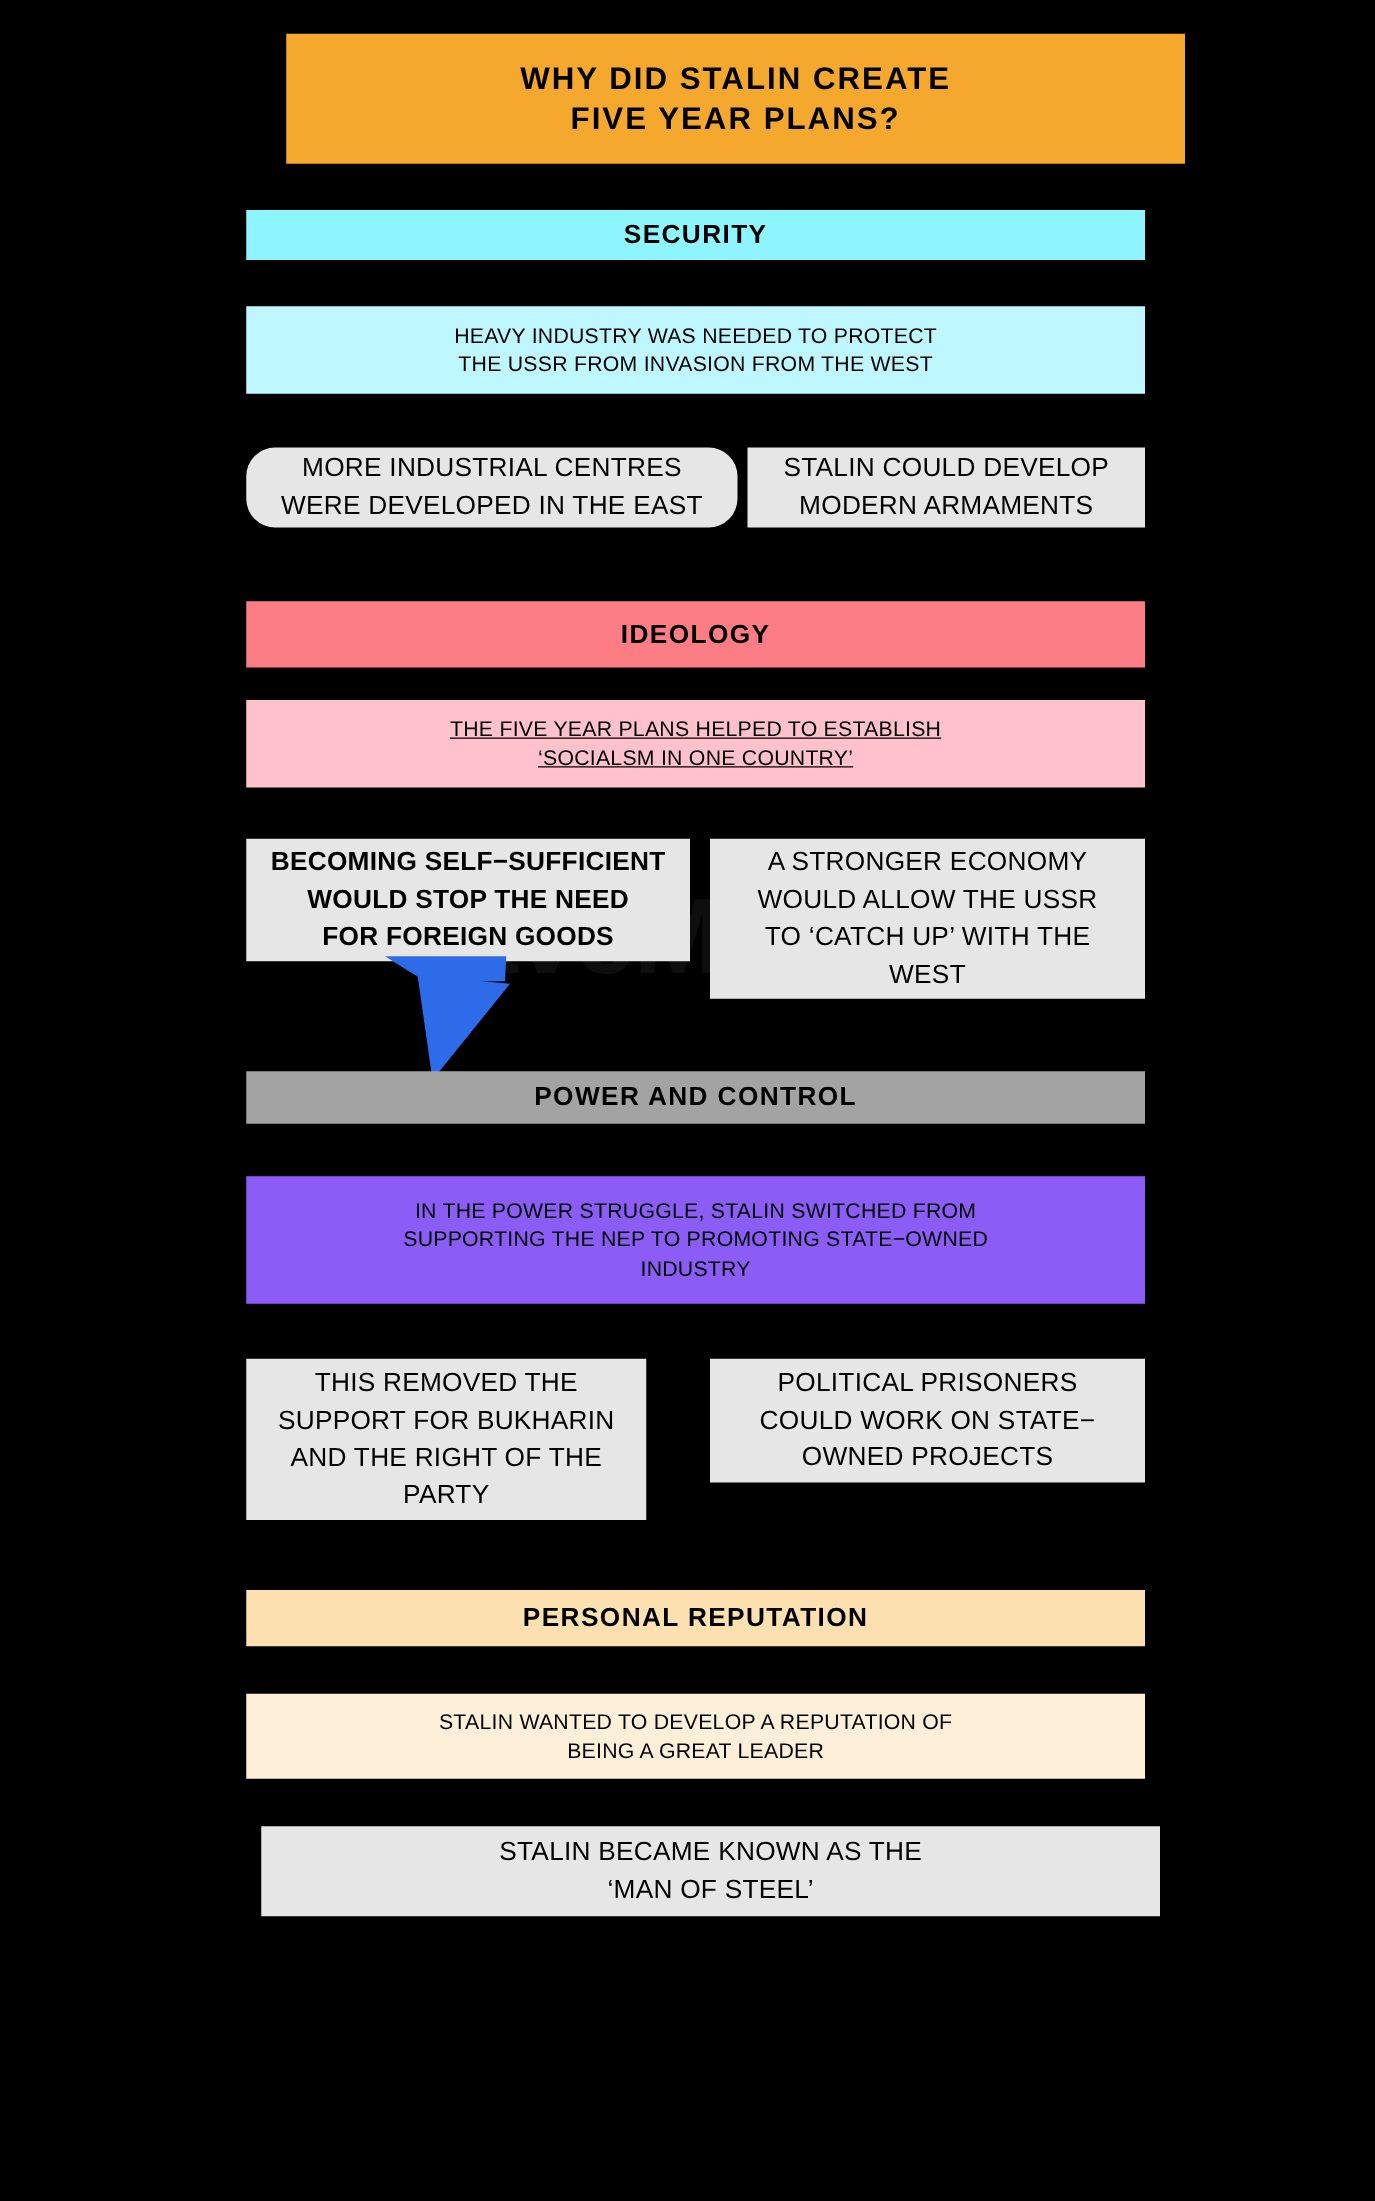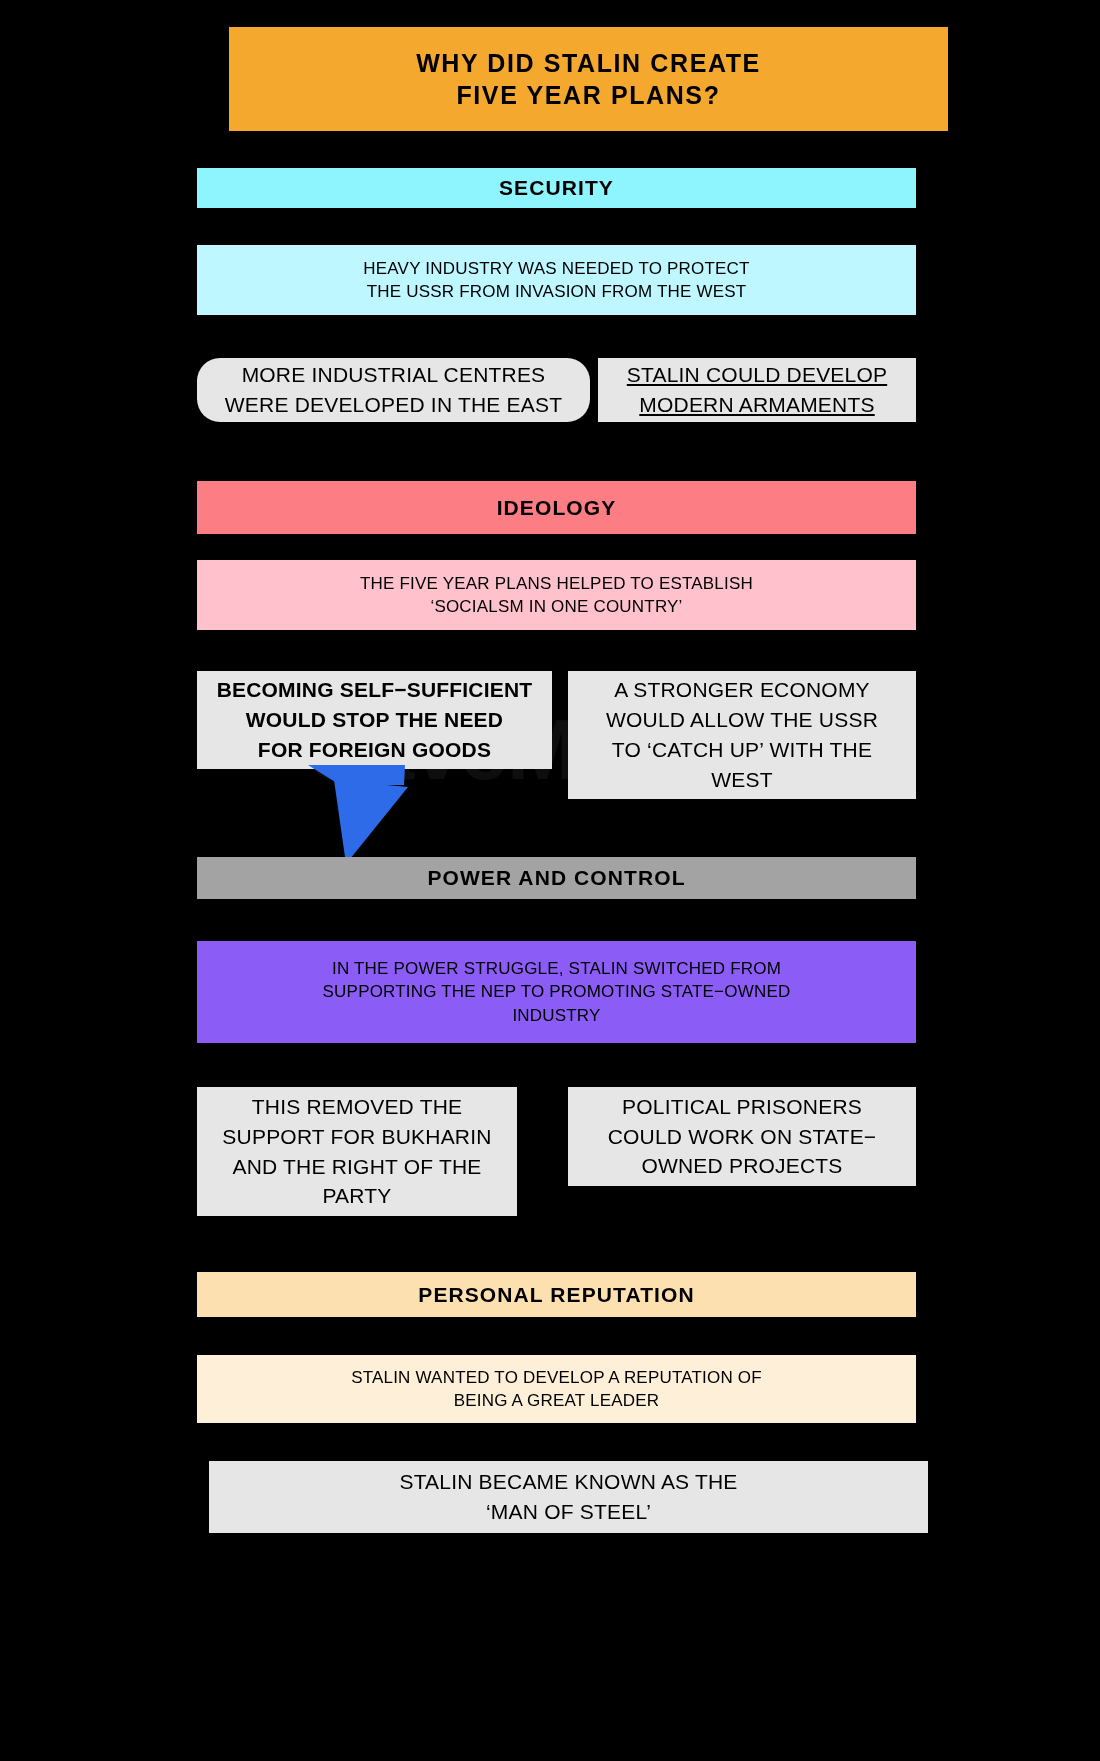--- a/index.html
+++ b/index.html
@@ -88,26 +88,26 @@
 FIVE YEAR PLANS?</div>
 
   <div class="box header-box" style="left:197px; top:168px; width:719px; height:40px; background:#8EF5FF;">SECURITY</div>
 
   <div class="box body-box" style="left:197px; top:245px; width:719px; height:70px; background:#BEF7FF;">HEAVY INDUSTRY WAS NEEDED TO PROTECT
 THE USSR FROM INVASION FROM THE WEST</div>
 
   <div class="box sub-box" style="left:197px; top:358px; width:393px; height:64px;border-radius:23px;">MORE INDUSTRIAL CENTRES
 WERE DEVELOPED IN THE EAST</div>
 
-  <div class="box sub-box" style="left:598px; top:358px; width:318px; height:64px;text-decoration:underline;">STALIN COULD DEVELOP
+  <div class="box sub-box" style="left:598px; top:358px; width:318px; height:64px;">STALIN COULD DEVELOP
 MODERN ARMAMENTS</div>
 
   <div class="box header-box" style="left:197px; top:481px; width:719px; height:53px; background:#FC7D84;">IDEOLOGY</div>
 
-  <div class="box body-box" style="left:197px; top:560px; width:719px; height:70px; background:#FFC2CC;">THE FIVE YEAR PLANS HELPED TO ESTABLISH
+  <div class="box body-box" style="left:197px; top:560px; width:719px; height:70px; background:#FFC2CC;text-decoration:underline;">THE FIVE YEAR PLANS HELPED TO ESTABLISH
 ‘SOCIALSM IN ONE COUNTRY’</div>
 
   <div class="box sub-box" style="left:197px; top:671px; width:355px; height:98px;font-weight:bold;">BECOMING SELF−SUFFICIENT
 WOULD STOP THE NEED
 FOR FOREIGN GOODS</div>
 
   <div class="box sub-box" style="left:568px; top:671px; width:348px; height:128px;">A STRONGER ECONOMY
 WOULD ALLOW THE USSR
 TO ‘CATCH UP’ WITH THE
 WEST</div>

